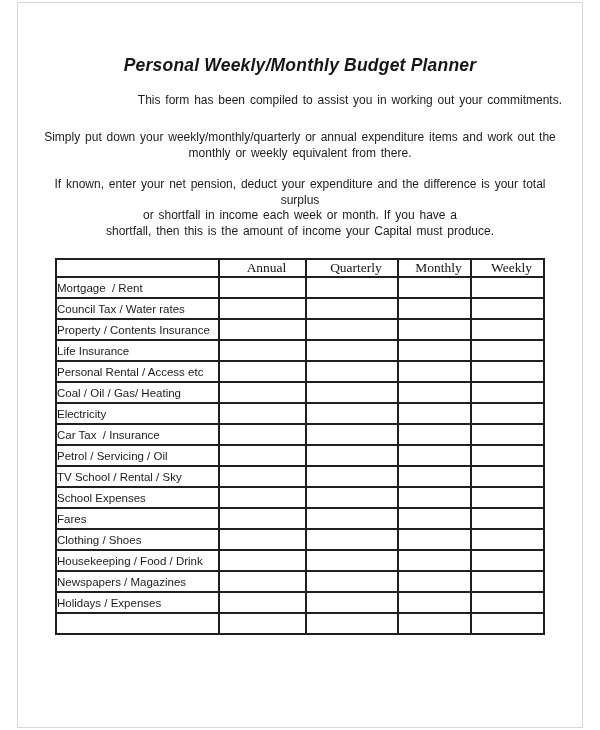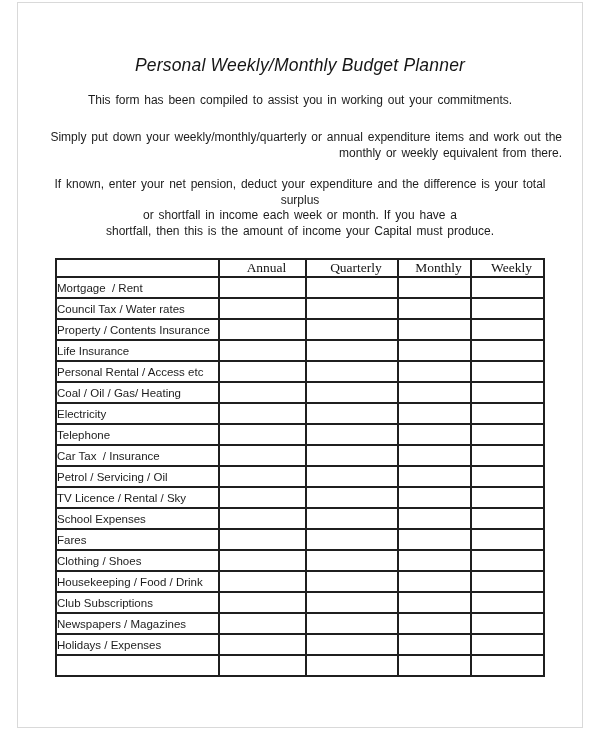--- a/index.html
+++ b/index.html
@@ -25,39 +25,39 @@
     background: #ffffff;
   }
   .doc-title {
     position: absolute;
     left: 0;
     right: 0;
     top: 55px;
     margin: 0;
     text-align: center;
     font-size: 17.5px;
-    font-weight: normal;
+    font-weight: bold;
     font-style: italic;
     letter-spacing: 0.2px;
     color: #161616;
   }
   .doc-paragraph {
     position: absolute;
     left: 38px;
     right: 38px;
     margin: 0;
     text-align: center;
     font-size: 12px;
     line-height: 15.5px;
     word-spacing: 1.5px;
     white-space: pre-line;
     color: #1c1c1c;
   }
-  .p-intro   { top: 93px;  }
-  .p-simply  { top: 130px; text-align: right; }
+  .p-intro   { top: 93px; text-align: right;  }
+  .p-simply  { top: 130px; }
   .p-ifknown { top: 177px; }
 
   .table-clip {
     position: absolute;
     left: 55px;
     top: 258px;
     width: 492px;
     height: 426px;
     overflow: hidden;
   }
@@ -170,42 +170,35 @@
           <td class="value-cell"></td>
         </tr>
         <tr>
           <td class="label-cell">Electricity</td>
           <td class="value-cell"></td>
           <td class="value-cell"></td>
           <td class="value-cell"></td>
           <td class="value-cell"></td>
         </tr>
         <tr>
-          <td class="label-cell">Telephone</td>
-          <td class="value-cell"></td>
-          <td class="value-cell"></td>
-          <td class="value-cell"></td>
-          <td class="value-cell"></td>
-        </tr>
-        <tr>
           <td class="label-cell">Car Tax  / Insurance</td>
           <td class="value-cell"></td>
           <td class="value-cell"></td>
           <td class="value-cell"></td>
           <td class="value-cell"></td>
         </tr>
         <tr>
           <td class="label-cell">Petrol / Servicing / Oil</td>
           <td class="value-cell"></td>
           <td class="value-cell"></td>
           <td class="value-cell"></td>
           <td class="value-cell"></td>
         </tr>
         <tr>
-          <td class="label-cell">TV Licence / Rental / Sky</td>
+          <td class="label-cell">TV School / Rental / Sky</td>
           <td class="value-cell"></td>
           <td class="value-cell"></td>
           <td class="value-cell"></td>
           <td class="value-cell"></td>
         </tr>
         <tr>
           <td class="label-cell">School Expenses</td>
           <td class="value-cell"></td>
           <td class="value-cell"></td>
           <td class="value-cell"></td>
@@ -220,27 +213,20 @@
         </tr>
         <tr>
           <td class="label-cell">Clothing / Shoes</td>
           <td class="value-cell"></td>
           <td class="value-cell"></td>
           <td class="value-cell"></td>
           <td class="value-cell"></td>
         </tr>
         <tr>
           <td class="label-cell">Housekeeping / Food / Drink</td>
-          <td class="value-cell"></td>
-          <td class="value-cell"></td>
-          <td class="value-cell"></td>
-          <td class="value-cell"></td>
-        </tr>
-        <tr>
-          <td class="label-cell">Club Subscriptions</td>
           <td class="value-cell"></td>
           <td class="value-cell"></td>
           <td class="value-cell"></td>
           <td class="value-cell"></td>
         </tr>
         <tr>
           <td class="label-cell">Newspapers / Magazines</td>
           <td class="value-cell"></td>
           <td class="value-cell"></td>
           <td class="value-cell"></td>

